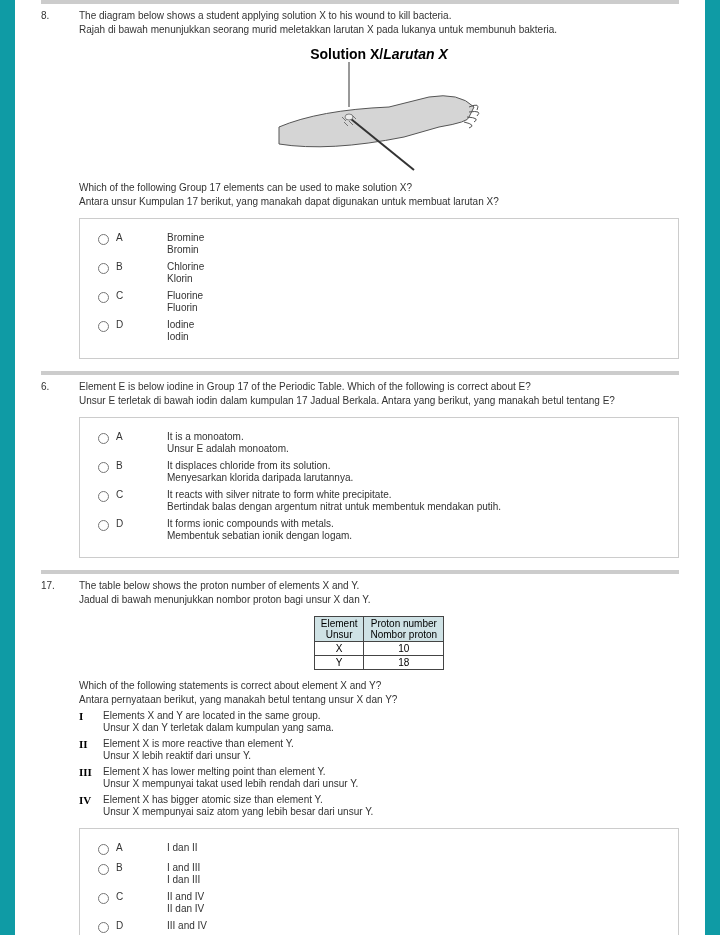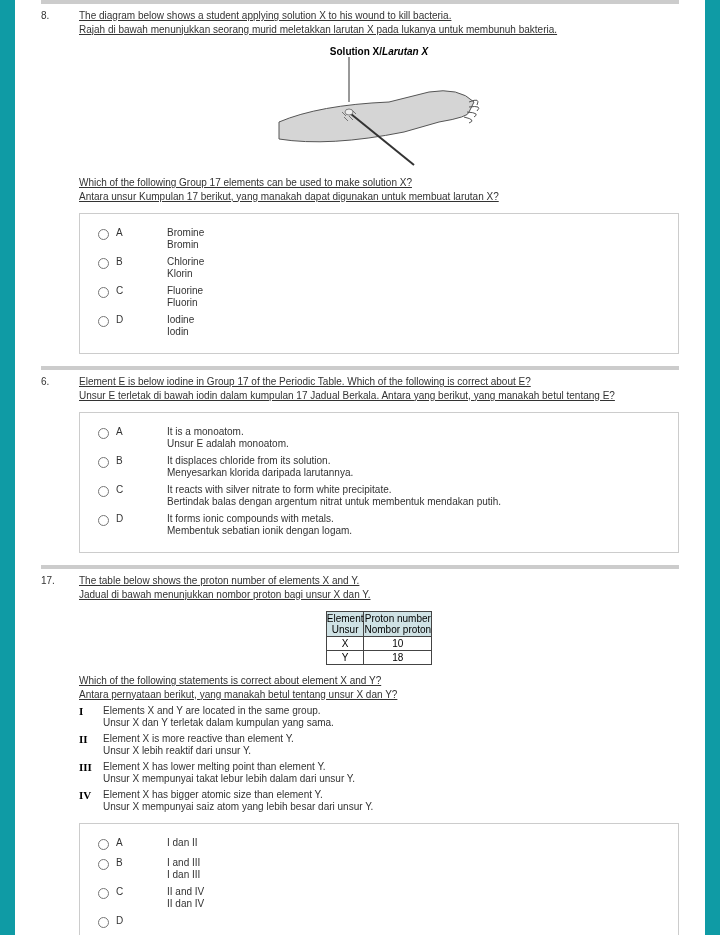--- a/index.html
+++ b/index.html
@@ -28,27 +28,27 @@
     padding-bottom: 12px;
   }
   .q-row { display: flex; }
   .q-num {
     width: 38px;
     flex-shrink: 0;
     color: #333;
     padding-top: 0;
   }
   .q-body { flex: 1; }
-  .q-body p { margin-bottom: 1px; color: #333; line-height: 1.25; text-decoration: underline; }
+  .q-body p { margin-bottom: 1px; color: #333; line-height: 1.25; }
   .diagram-box {
     margin: 10px auto 8px;
     text-align: center;
   }
   .diagram-caption {
-    font-size: 10px;
+    font-size: 14px;
     display: inline-block;
   }
   .choices-box {
     border: 1px solid #ccc;
     margin-top: 10px;
     padding: 10px 18px;
   }
   .choice-row {
     display: flex;
     align-items: flex-start;
@@ -67,21 +67,21 @@
   }
   .choice-text { flex: 1; color: #333; }
   .choice-text div { line-height: 1.2; padding-left: 33px; }
   .proton-table {
     border-collapse: collapse;
     margin: 10px auto;
     font-size: 10px;
   }
   .proton-table th, .proton-table td {
     border: 1px solid #444;
-    padding: 1px 0;
+    padding: 1px 6px;
     text-align: center;
   }
   .proton-table th { background: #cfe2e5; font-weight: normal; }
   .roman-list { margin: 4px 0 6px 0; }
   .roman-row { display: flex; margin-bottom: 4px; }
   .roman-num { width: 24px; font-weight: bold; font-family: "Times New Roman", serif; font-size: 11px; flex-shrink: 0; }
   .roman-text { flex: 1; color: #333; }
   .roman-text div { line-height: 1.2; }
 </style>
 </head>
@@ -249,21 +249,21 @@
             <div class="roman-num">II</div>
             <div class="roman-text">
                   <div>Element X is more reactive than element Y.</div>
                   <div>Unsur X lebih reaktif dari unsur Y.</div>
                 </div>
           </div>
           <div class="roman-row">
             <div class="roman-num">III</div>
             <div class="roman-text">
                   <div>Element X has lower melting point than element Y.</div>
-                  <div>Unsur X mempunyai takat lebur lebih dalam dari unsur Y.</div>
+                  <div>Unsur X mempunyai takat used lebih rendah dari unsur Y.</div>
                 </div>
           </div>
           <div class="roman-row">
             <div class="roman-num">IV</div>
             <div class="roman-text">
                   <div>Element X has bigger atomic size than element Y.</div>
                   <div>Unsur X mempunyai saiz atom yang lebih besar dari unsur Y.</div>
                 </div>
           </div>
         </div>
@@ -288,20 +288,23 @@
             <div class="choice-radio"><input type="radio" name="q17" style=""></div>
             <div class="choice-letter">C</div>
             <div class="choice-text">
                   <div>II and IV</div>
                   <div>II dan IV</div>
                 </div>
           </div>
           <div class="choice-row">
             <div class="choice-radio"><input type="radio" name="q17" style=""></div>
             <div class="choice-letter">D</div>
+            <div class="choice-text">
+                  <div>III and IV</div>
+                </div>
           </div>
         </div>
       </div>
     </div>
   </div>
 
 </div>
 </div>
 
 </body></html>

